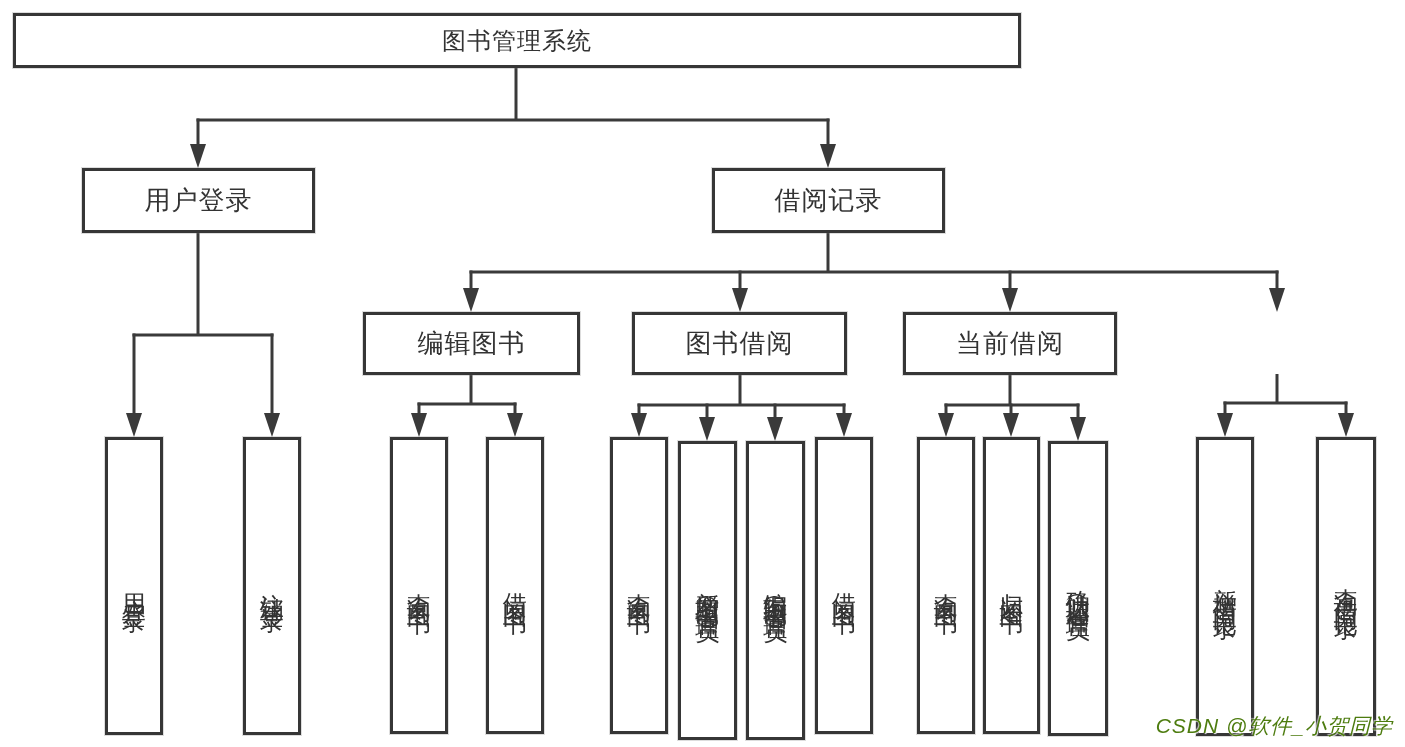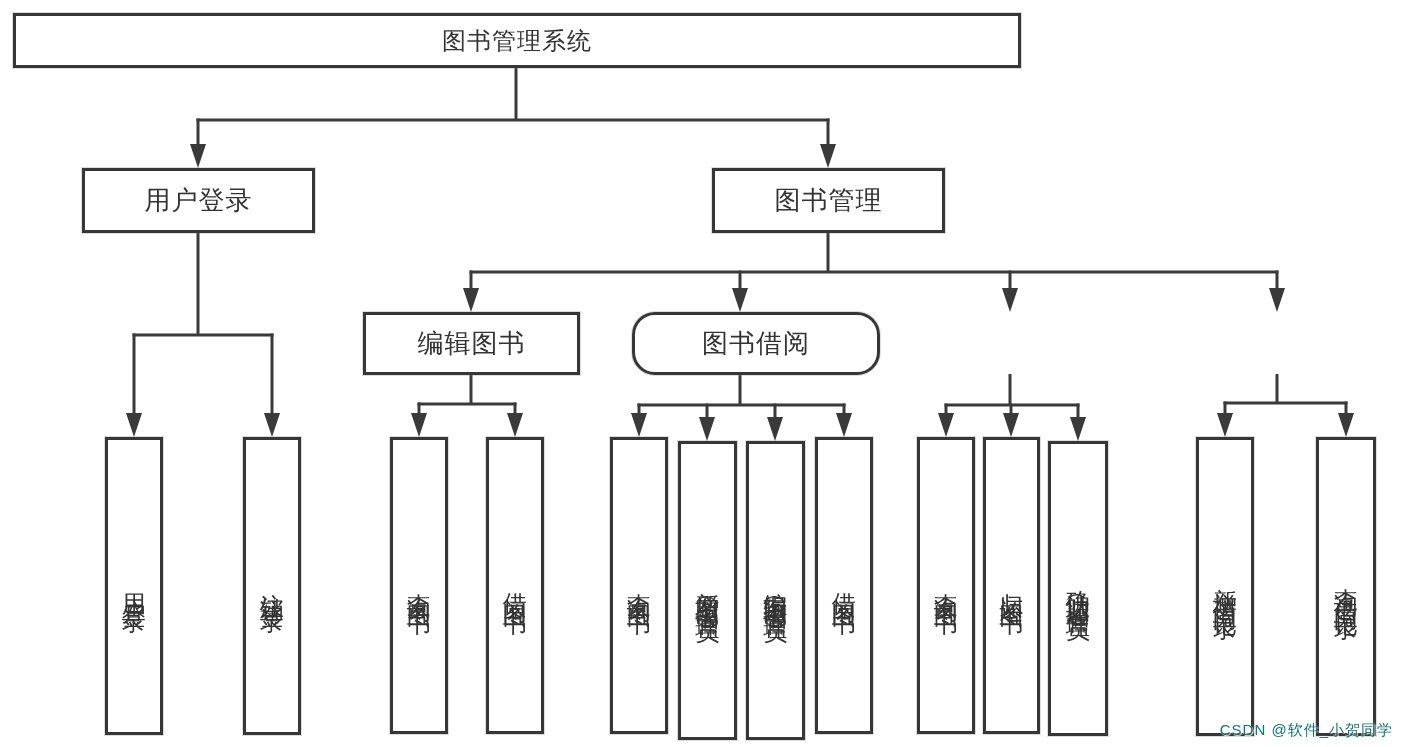--- a/index.html
+++ b/index.html
@@ -48,25 +48,26 @@
     letter-spacing: 6px;
     line-height: 1.15;
     white-space: nowrap;
   }
   .vlabel.long { letter-spacing: 4px; }
   .watermark {
     position: absolute;
     right: 12px;
     bottom: 7px;
     z-index: 5;
-    font-size: 15px;
-    color: #0f766e;
+    font-size: 21px;
+    color: #4d7c0f;
     letter-spacing: 1px;
     text-shadow: 1px 1px 1px rgba(255,255,255,0.95), -1px -1px 1px rgba(255,255,255,0.7);
     white-space: nowrap;
+    font-style: italic;
   }
 </style>
 </head>
 <body>
 
 <div class="canvas">
 
   <svg id="wires" viewBox="0 0 1405 747">
       <line x1="516" y1="67" x2="516" y2="120" stroke="#3a3a3a" stroke-width="3"></line>
       <line x1="196.5" y1="120" x2="829.5" y2="120" stroke="#3a3a3a" stroke-width="3"></line>
@@ -123,28 +124,31 @@
     </svg>
 
   <div class="node node-root" style="left:13px; top:13px; width:1008px; height:55px;">
     <span class="hlabel">图书管理系统</span>
   </div>
 
   <div class="node" style="left:82px; top:168px; width:233px; height:65px;">
     <span class="hlabel">用户登录</span>
   </div>
   <div class="node" style="left:712px; top:168px; width:233px; height:65px;">
-    <span class="hlabel">图书管理</span>
+    <span class="hlabel">借阅记录</span>
   </div>
 
   <div class="node" style="left:363px; top:312px; width:217px; height:63px;">
     <span class="hlabel">编辑图书</span>
   </div>
-  <div class="node" style="left:632px; top:312px; width:248px; height:63px;border-radius:23px;">
+  <div class="node" style="left:632px; top:312px; width:215px; height:63px;">
     <span class="hlabel">图书借阅</span>
+  </div>
+  <div class="node" style="left:903px; top:312px; width:214px; height:63px;">
+    <span class="hlabel">当前借阅</span>
   </div>
 
   <div class="node" style="left:105px; top:437px; width:58px; height:298px;">
     <span class="vlabel">用户登录</span>
   </div>
   <div class="node" style="left:243px; top:437px; width:58px; height:298px;">
     <span class="vlabel">注销登录</span>
   </div>
 
   <div class="node" style="left:390px; top:437px; width:58px; height:297px;">

